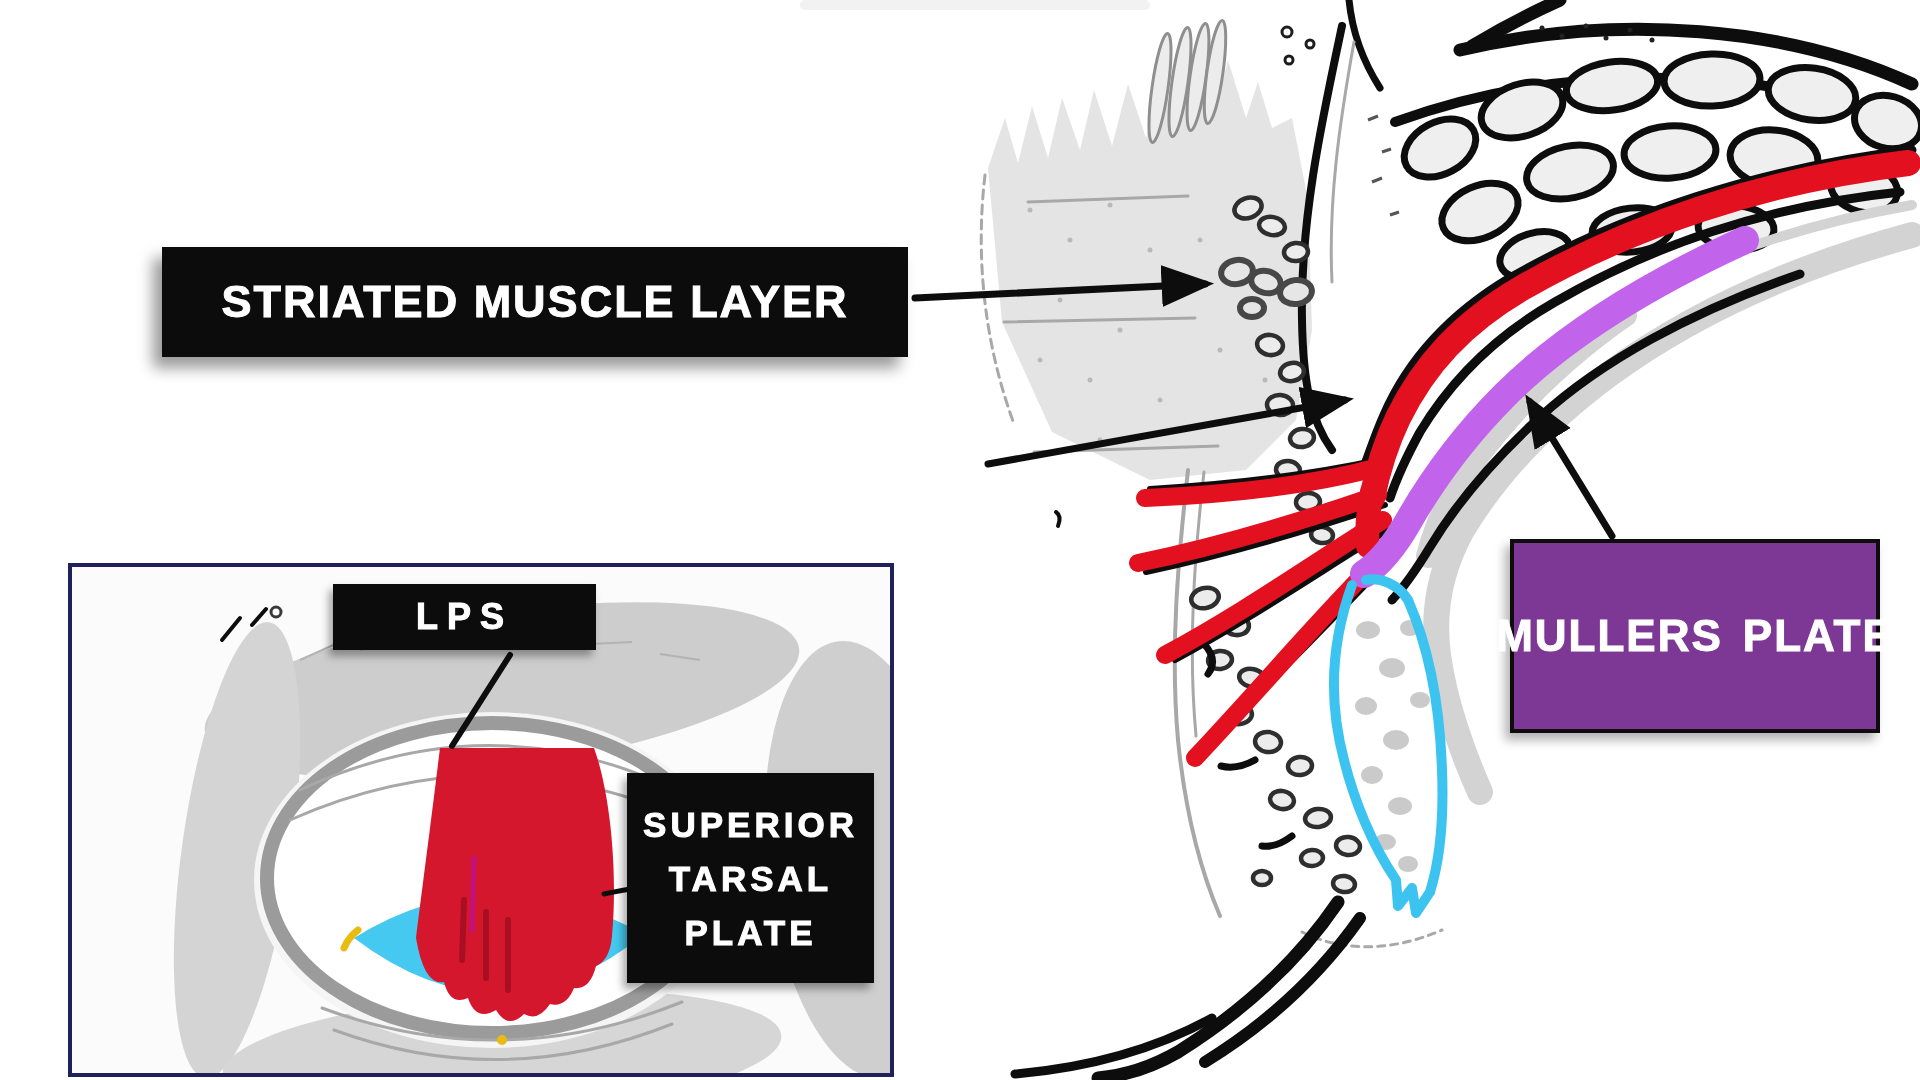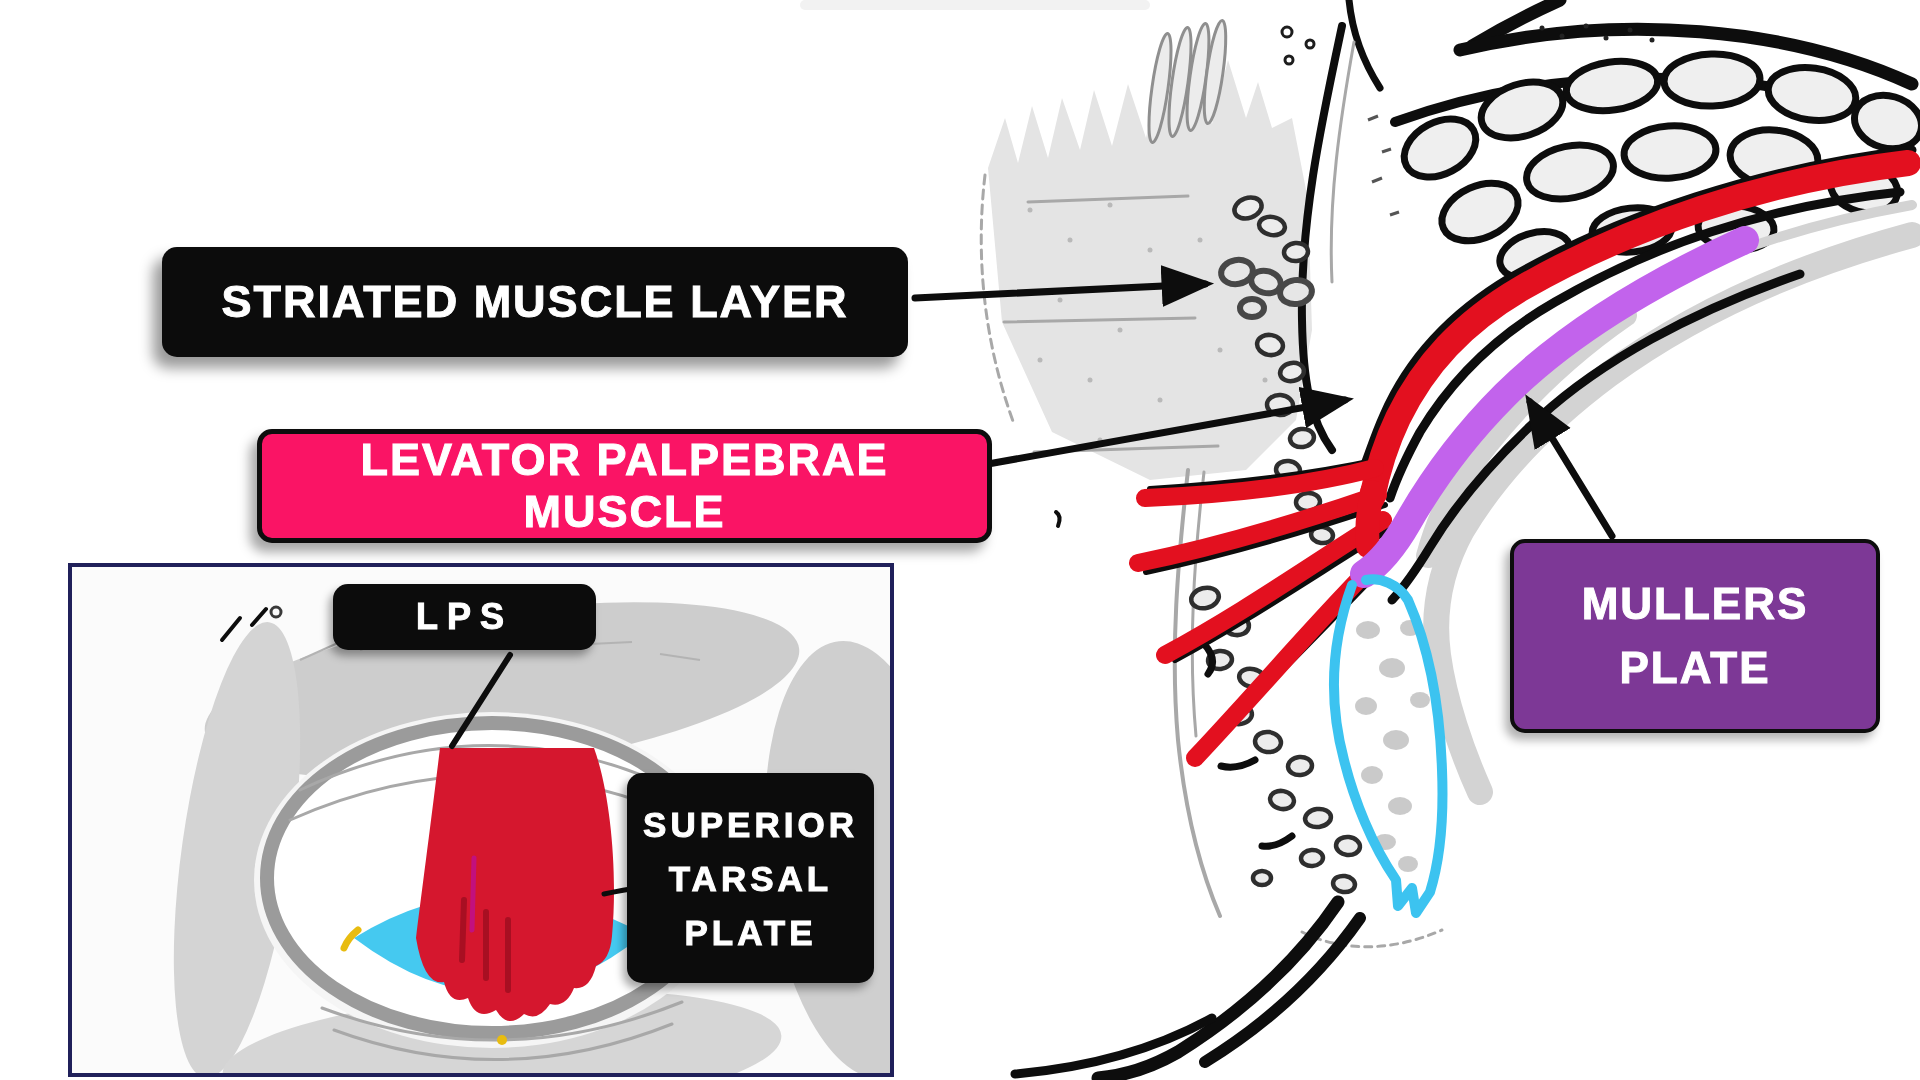--- a/index.html
+++ b/index.html
@@ -8,35 +8,35 @@
 
   .stage{position:absolute;left:0;top:0;width:1920px;height:1080px;}
 
   svg{position:absolute;left:0;top:0;}
 
   
   .label-box{
     position:absolute;display:flex;align-items:center;justify-content:center;
     color:var(--text-white);font-weight:bold;text-align:center;
   }
-  .marker{letter-spacing:2px;border-radius:15px;-webkit-text-stroke:1px var(--text-white);}
+  .marker{letter-spacing:2px;-webkit-text-stroke:1px var(--text-white);}
   .box-striated{
     left:162px;top:247px;width:746px;height:110px;
     background:var(--label-black);font-size:45px;
     box-shadow:-9px 11px 14px rgba(0,0,0,.40);
   }
   .box-levator{
     left:257px;top:429px;width:735px;height:114px;
     background:var(--label-pink);border:5px solid var(--ink);font-size:45px;
     box-shadow:-7px 9px 12px rgba(0,0,0,.35);
   }
   .box-mullers{
     left:1510px;top:539px;width:370px;height:194px;
     background:var(--label-purple);border:4px solid var(--ink);
-    font-size:44px;flex-direction:column;gap:20px;
+    font-size:44px;flex-direction:row;gap:20px;
     box-shadow:-5px 7px 10px rgba(0,0,0,.30);
   }
   .box-mullers .line{line-height:1;}
 
   
   .inset{
     position:absolute;left:68px;top:563px;width:826px;height:514px;
     border:4px solid var(--inset-border);background:#fbfbfb;overflow:hidden;
   }
   .inset svg{left:0;top:0;}
@@ -258,23 +258,20 @@
 
     <line class="arrow" x1="915" y1="298" x2="1205" y2="284" marker-end="url(#ah)"></line>
     <line class="arrow" x1="988" y1="464" x2="1345" y2="400" marker-end="url(#ah)"></line>
     <line class="arrow" x1="1612" y1="536" x2="1530" y2="402" marker-end="url(#ah)"></line>
   </svg>
 
   <div class="label-box box-striated marker">
     <span>STRIATED MUSCLE LAYER</span>
   </div>
 
-  <div class="label-box box-levator marker">
-    <span>LEVATOR PALPEBRAE MUSCLE</span>
-  </div>
 
   <div class="label-box box-mullers marker">
     <span class="line">MULLERS</span>
     <span class="line">PLATE</span>
   </div>
 
   <div class="inset">
     <svg width="818" height="509" viewBox="72 567 818 509">
 
       <g>

